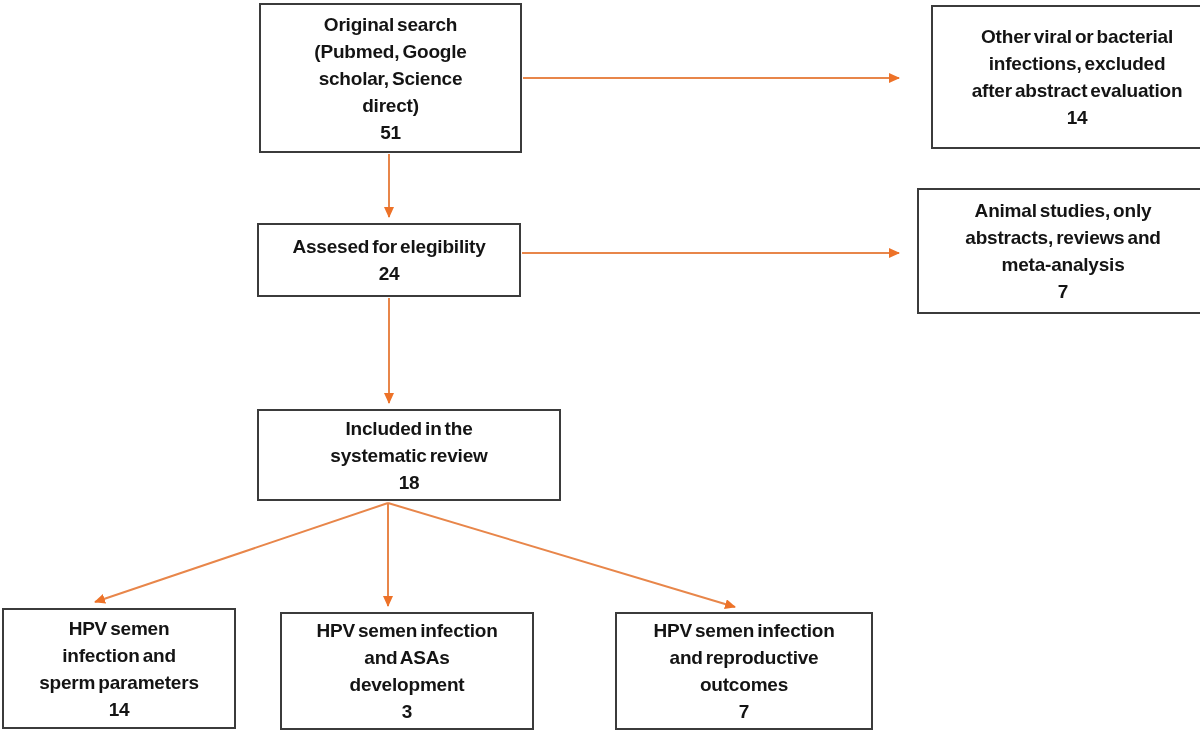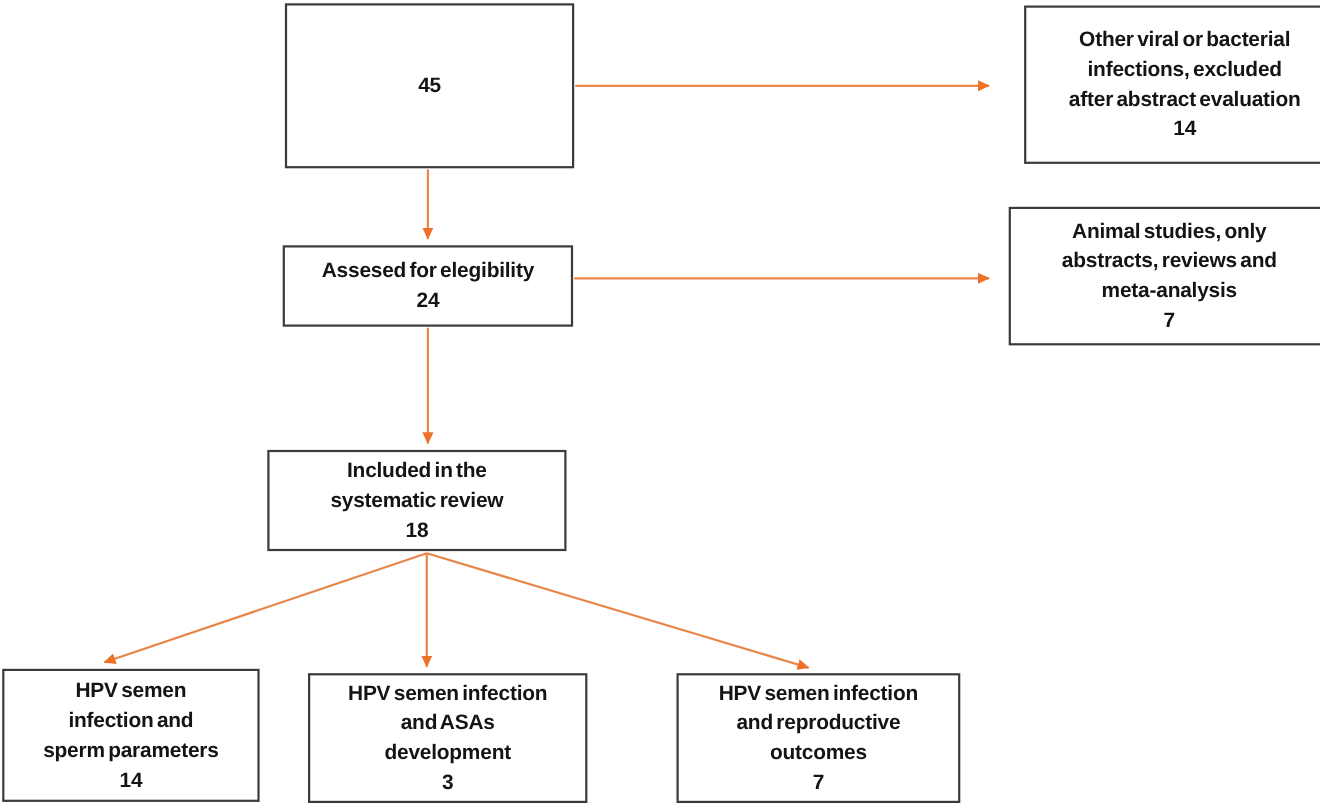--- a/index.html
+++ b/index.html
@@ -47,21 +47,21 @@
     line-height:27px;
     letter-spacing:-0.2px;
     word-spacing:-2px;
   }
   .box .label{white-space:pre-line;}
   .box .count{white-space:nowrap;}
   #box-original-search      {left:259px; top:3px;   width:263px; height:150px;}
   #box-excluded-abstract    {left:931px; top:5px;   width:292px; height:144px;}
   #box-assessed             {left:257px; top:223px; width:264px; height:74px;align-items:center;}
   #box-excluded-animal      {left:905px; top:188px; width:292px; height:126px;margin-left:12px;}
-  #box-included             {left:243px; top:409px; width:272px; height:92px;}
+  #box-included             {left:257px; top:409px; width:304px; height:92px;}
   #box-sperm-parameters     {left:2px;   top:608px; width:234px; height:121px;align-items:center;}
   #box-asas-development     {left:280px; top:612px; width:254px; height:118px;}
   #box-reproductive-outcomes{left:615px; top:612px; width:258px; height:118px;}
 </style>
 </head>
 <body>
 
 <div class="canvas">
 
   <svg class="arrows" viewBox="0 0 1200 736" xmlns="http://www.w3.org/2000/svg" aria-hidden="true">
@@ -73,21 +73,25 @@
     <line x1="523" y1="78" x2="899" y2="78" marker-end="url(#ah)"></line>
     <line x1="389" y1="154" x2="389" y2="217" marker-end="url(#ah)"></line>
     <line x1="522" y1="253" x2="899" y2="253" marker-end="url(#ah)"></line>
     <line x1="389" y1="298" x2="389" y2="403" marker-end="url(#ah)"></line>
     <line x1="388" y1="503" x2="95" y2="602" marker-end="url(#ah)"></line>
     <line x1="388" y1="503" x2="388" y2="606" marker-end="url(#ah)"></line>
     <line x1="388" y1="503" x2="735" y2="607" marker-end="url(#ah)"></line>
   </svg>
 
   <div class="box" id="box-original-search">
-    <div class="count">45</div>
+    <div class="label">Original search
+(Pubmed, Google
+scholar, Science
+direct)</div>
+    <div class="count">51</div>
   </div>
 
   <div class="box" id="box-excluded-abstract">
     <div class="label">Other viral or bacterial
 infections, excluded
 after abstract evaluation</div>
     <div class="count">14</div>
   </div>
 
   <div class="box" id="box-assessed">

